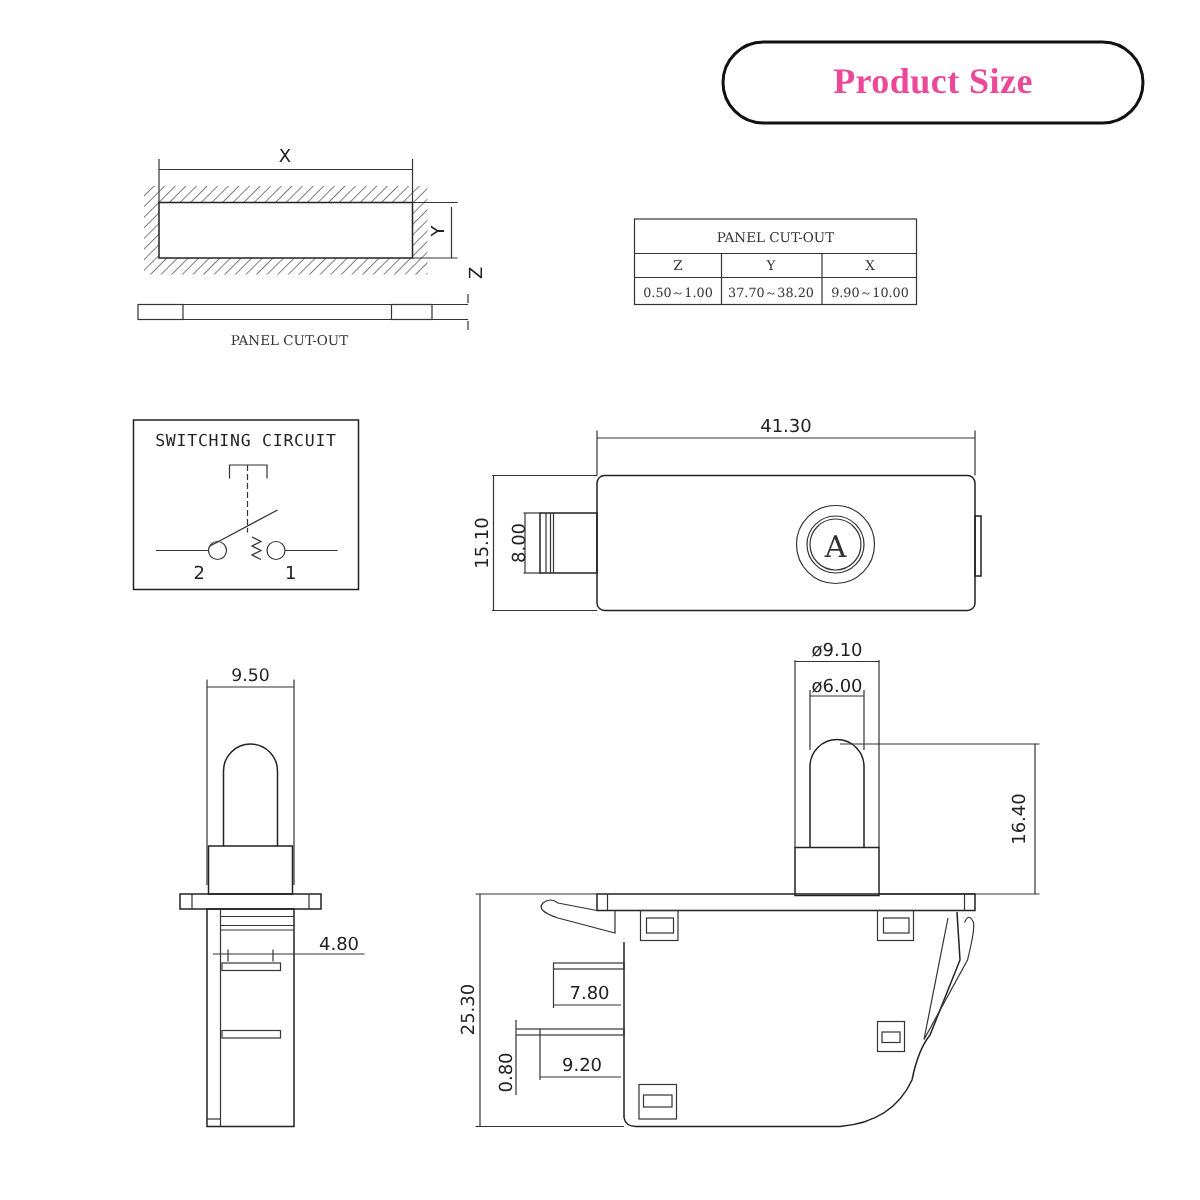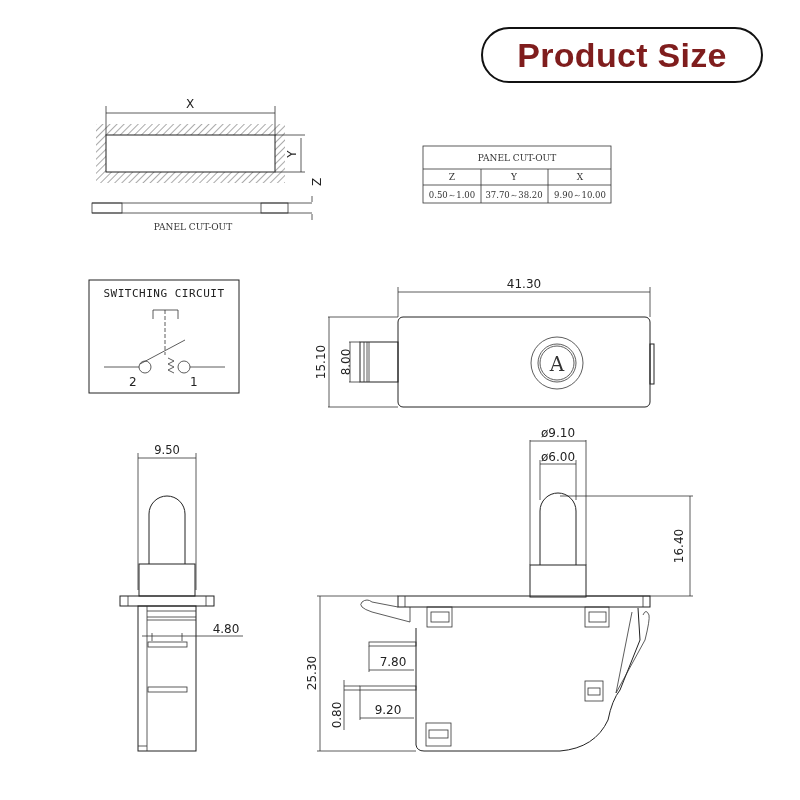--- a/index.html
+++ b/index.html
@@ -1,18 +1,18 @@
 <!DOCTYPE html>
 <html><head>
 <meta charset="utf-8">
 <style>
   html, body { margin:0; padding:0; background:#ffffff; }
   body { width:800px; height:800px; position:relative; overflow:hidden; font-family:"DejaVu Sans", sans-serif; }
   .badge { position:absolute; left:481px; top:27px; width:282px; height:56px; border:2px solid #111; border-radius:30px; box-sizing:border-box; display:flex; align-items:center; justify-content:center; }
-  .badge span { font-family:Liberation Sans, sans-serif; font-weight:bold; font-size:34px; color:#7f1d1d; letter-spacing:0.3px; }
+  .badge span { font-family:Liberation Serif, serif; font-weight:bold; font-size:24px; color:#ec4899; letter-spacing:0.3px; }
   svg { position:absolute; left:0; top:0; }
   .ln { stroke:#222; stroke-width:1; fill:none; }
   .thin { stroke:#333; stroke-width:0.8; fill:none; }
   .txt { font-family:"DejaVu Sans", sans-serif; font-size:12px; fill:#222; }
   .serif { font-family:"DejaVu Serif", serif; font-size:9px; fill:#333; }
   .mono { font-family:"DejaVu Sans Mono", monospace; font-size:11.5px; fill:#222; }
 </style>
 </head>
 <body>
 

